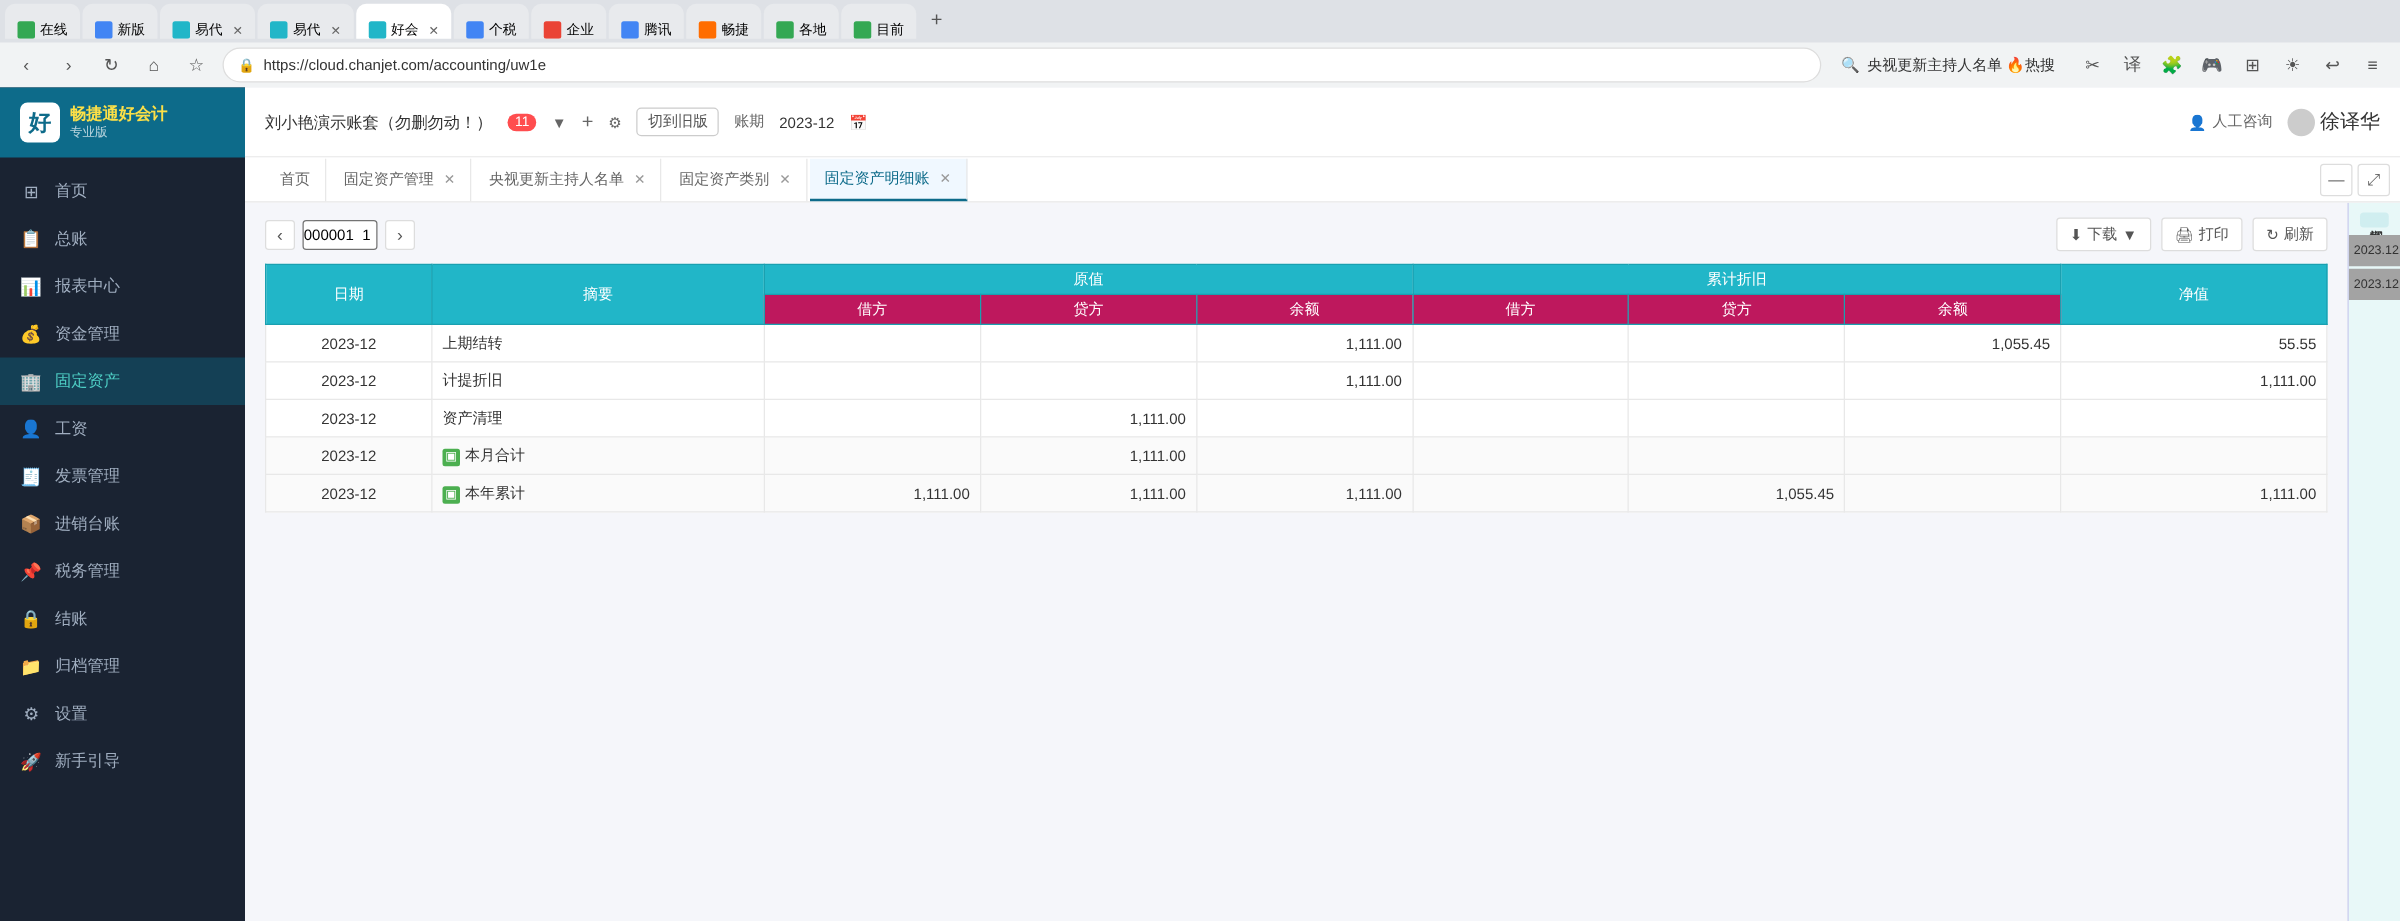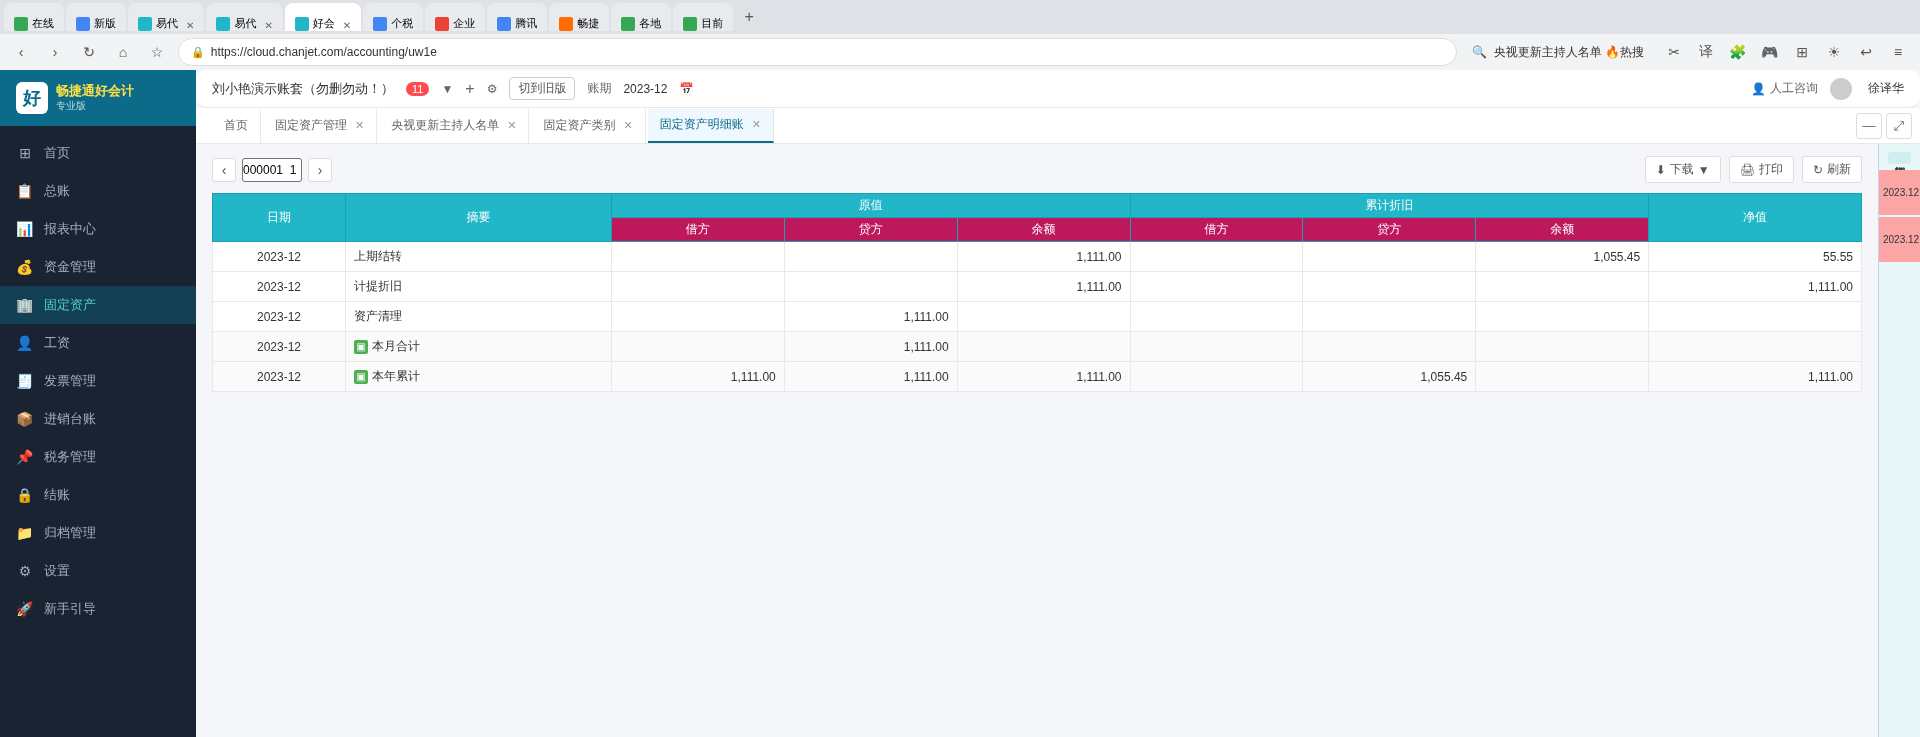--- a/index.html
+++ b/index.html
@@ -31,26 +31,26 @@
     .logo-sub { font-size: 10px; color: rgba(255,255,255,0.7); }
     .sidebar-nav { flex: 1; padding: 8px 0; }
     .nav-item { display: flex; align-items: center; padding: 10px 16px; color: #a0aec0; cursor: pointer; gap: 10px; font-size: 13px; transition: background 0.2s; }
     .nav-item.active { background: rgba(13, 107, 138, 0.4); color: #4ecdc4; }
     .nav-item .nav-icon { width: 18px; height: 18px; display: flex; align-items: center; justify-content: center; font-size: 14px; flex-shrink: 0; }
 
     
     .main-content { flex: 1; display: flex; flex-direction: column; background: #f5f6fa; overflow: hidden; }
 
     
-    .top-bar { display: flex; align-items: center; padding: 0 16px; height: 38px; background: #fff; border-bottom: 1px solid #e8e8e8; gap: 12px; border-radius: 11px; }
+    .top-bar { display: flex; align-items: center; padding: 0 16px; height: 56px; background: #fff; border-bottom: 1px solid #e8e8e8; gap: 12px; }
     .badge-num { background: #ff4d4f; color: #fff; border-radius: 10px; padding: 1px 6px; font-size: 11px; }
     .switch-btn { border: 1px solid #ccc; padding: 2px 8px; border-radius: 4px; cursor: pointer; font-size: 12px; color: #555; }
     .spacer { flex: 1; }
     .service-btn { display: flex; align-items: center; gap: 4px; font-size: 12px; color: #666; cursor: pointer; }
-    .user-info { display: flex; align-items: center; gap: 16px; font-size: 12px; color: #333; cursor: pointer; }
+    .user-info { display: flex; align-items: center; gap: 4px; font-size: 16px; color: #333; cursor: pointer; }
 
     
     .tabs-bar { display: flex; align-items: center; background: #fff; border-bottom: 1px solid #e8e8e8; padding: 0 0 0 16px; height: 36px; gap: 2px; position: relative; }
     .page-tab { display: flex; align-items: center; height: 34px; padding: 0 12px; font-size: 12px; color: #666; cursor: pointer; border-right: 1px solid #e8e8e8; gap: 4px; white-space: nowrap; }
     .page-tab.active { color: #0d6b8a; background: #f0f8ff; border-bottom: 2px solid #0d6b8a; }
     .page-tab .tab-x { color: #999; font-size: 11px; margin-left: 4px; }
     .tabs-actions { position: absolute; right: 0; display: flex; align-items: center; gap: 4px; padding: 0 8px; height: 100%; }
     .tab-action-btn { width: 26px; height: 26px; display: flex; align-items: center; justify-content: center; cursor: pointer; color: #666; font-size: 13px; border: 1px solid #ddd; border-radius: 3px; }
 
     
@@ -72,21 +72,21 @@
     .data-table td { padding: 6px 8px; text-align: right; font-size: 12px; color: #333; border: 1px solid #e8e8e8; }
     .data-table td.date-col { text-align: center; }
     .data-table td.summary-col { text-align: left; }
     .data-table tr.subtotal td { background: #fafafa; }
     .data-table tr.total td { background: #fafafa; }
     .row-icon { display: inline-block; width: 14px; height: 14px; background: #4caf50; border-radius: 2px; color: #fff; font-size: 10px; text-align: center; line-height: 14px; margin-right: 4px; }
 
     
     .right-panel { width: 42px; background: #e8f8f8; border-left: 1px solid #cce; display: flex; flex-direction: column; align-items: center; padding-top: 8px; gap: 2px; overflow: hidden; flex-shrink: 0; }
     .period-selector-label { writing-mode: vertical-rl; font-size: 11px; color: #333; margin-bottom: 4px; padding: 6px 4px; background: #d0eef0; border-radius: 3px; }
-    .period-year-label { font-size: 11px; color: #333; padding: 17px 4px; width: 100%; text-align: center; background: #fca5a5; }
+    .period-year-label { font-size: 11px; color: #333; padding: 7px 4px; width: 100%; text-align: center; background: #a3a3a3; }
     .month-btn { width: 36px; height: 24px; display: flex; align-items: center; justify-content: center; font-size: 11px; cursor: pointer; color: #555; border-radius: 3px; }
     .month-btn.active { background: #21b6c8; color: #fff; border-radius: 3px; }
 
     
     .tab-green { background: #34a853; }
     .tab-blue { background: #4285f4; }
     .tab-teal { background: #21b6c8; }
     .tab-red { background: #ea4335; }
     .tab-orange { background: #ff6d00; }
   </style>

